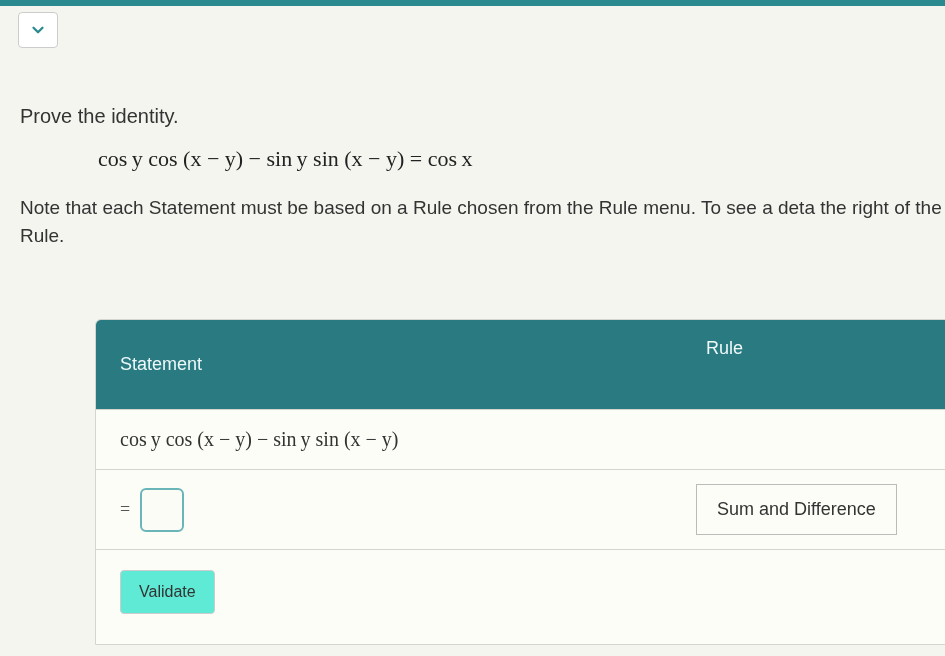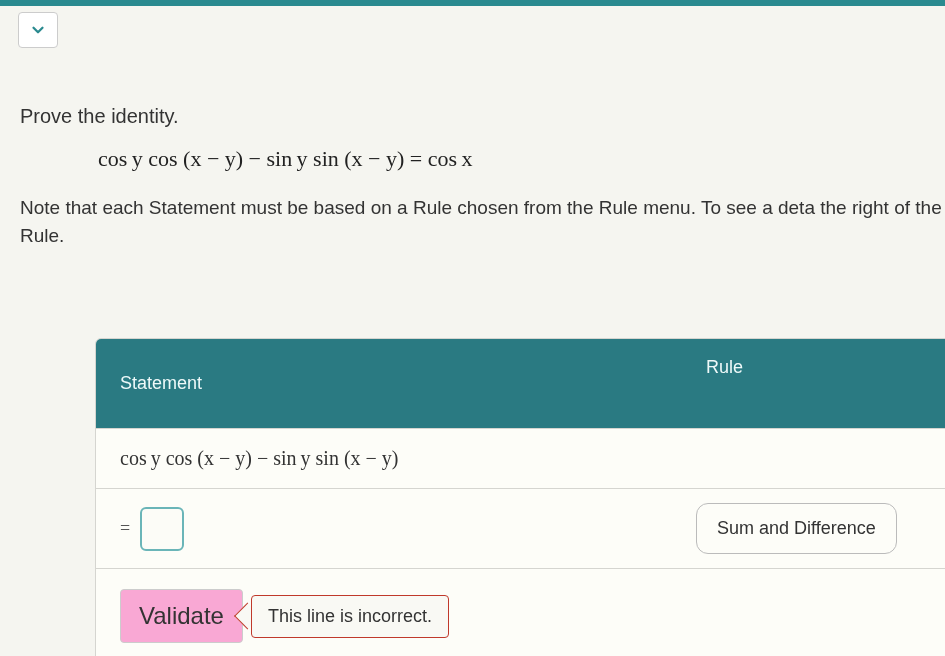--- a/index.html
+++ b/index.html
@@ -42,21 +42,21 @@
       font-family: 'Times New Roman', Times, serif;
       font-size: 22px;
       color: #222;
       margin-left: 78px;
       margin-bottom: 22px;
     }
     .note-text {
       font-size: 19px;
       color: #333;
       line-height: 1.45;
-      margin-bottom: 89px;
+      margin-bottom: 70px;
       max-width: 930px;
     }
     .proof-table {
       margin-left: 75px;
       width: 870px;
       border: 1px solid #d5d5d0;
       border-radius: 6px 0 0 0;
       overflow: hidden;
       background: #fdfdf8;
     }
@@ -100,21 +100,21 @@
     .input-box {
       width: 44px;
       height: 44px;
       border: 2px solid #6ab5b8;
       border-radius: 6px;
       background: #fcfcf7;
     }
     .rule-btn {
       background: #fdfdf8;
       border: 1px solid #bbb;
-      border-radius: 12px;
+      border-radius: 0;
       padding: 14px 20px;
       font-size: 18px;
       color: #333;
       cursor: pointer;
       margin-right: 0;
     }
     .row2 {
       border-top: 1px solid #d5d5d0;
       display: flex;
       align-items: center;
@@ -126,25 +126,25 @@
       display: flex;
     }
     .row-validate {
       border-top: 1px solid #d5d5d0;
       padding: 20px 24px 30px 24px;
       display: flex;
       align-items: center;
       gap: 0;
     }
     .validate-btn {
-      background: #f9a8d4;
+      background: #5eead4;
       border: 1px solid #ccc;
       border-radius: 4px;
       padding: 12px 18px;
-      font-size: 24px;
+      font-size: 16px;
       color: #333;
       cursor: pointer;
     }
     .error-box {
       border: 1.5px solid #c0392b;
       border-radius: 4px;
       padding: 10px 16px;
       font-size: 18px;
       color: #333;
       background: #f9f9f4;
@@ -201,18 +201,15 @@
         <span class="eq">=</span>
         <div class="input-box"></div>
       </div>
       <div class="rule-col">
         <button class="rule-btn">Sum and Difference</button>
       </div>
     </div>
 
     <div class="row-validate">
       <button class="validate-btn">Validate</button>
-      <div class="error-wrap">
-        <div class="error-box">This line is incorrect.</div>
-      </div>
     </div>
   </div>
 </div>
 
 </body></html>

